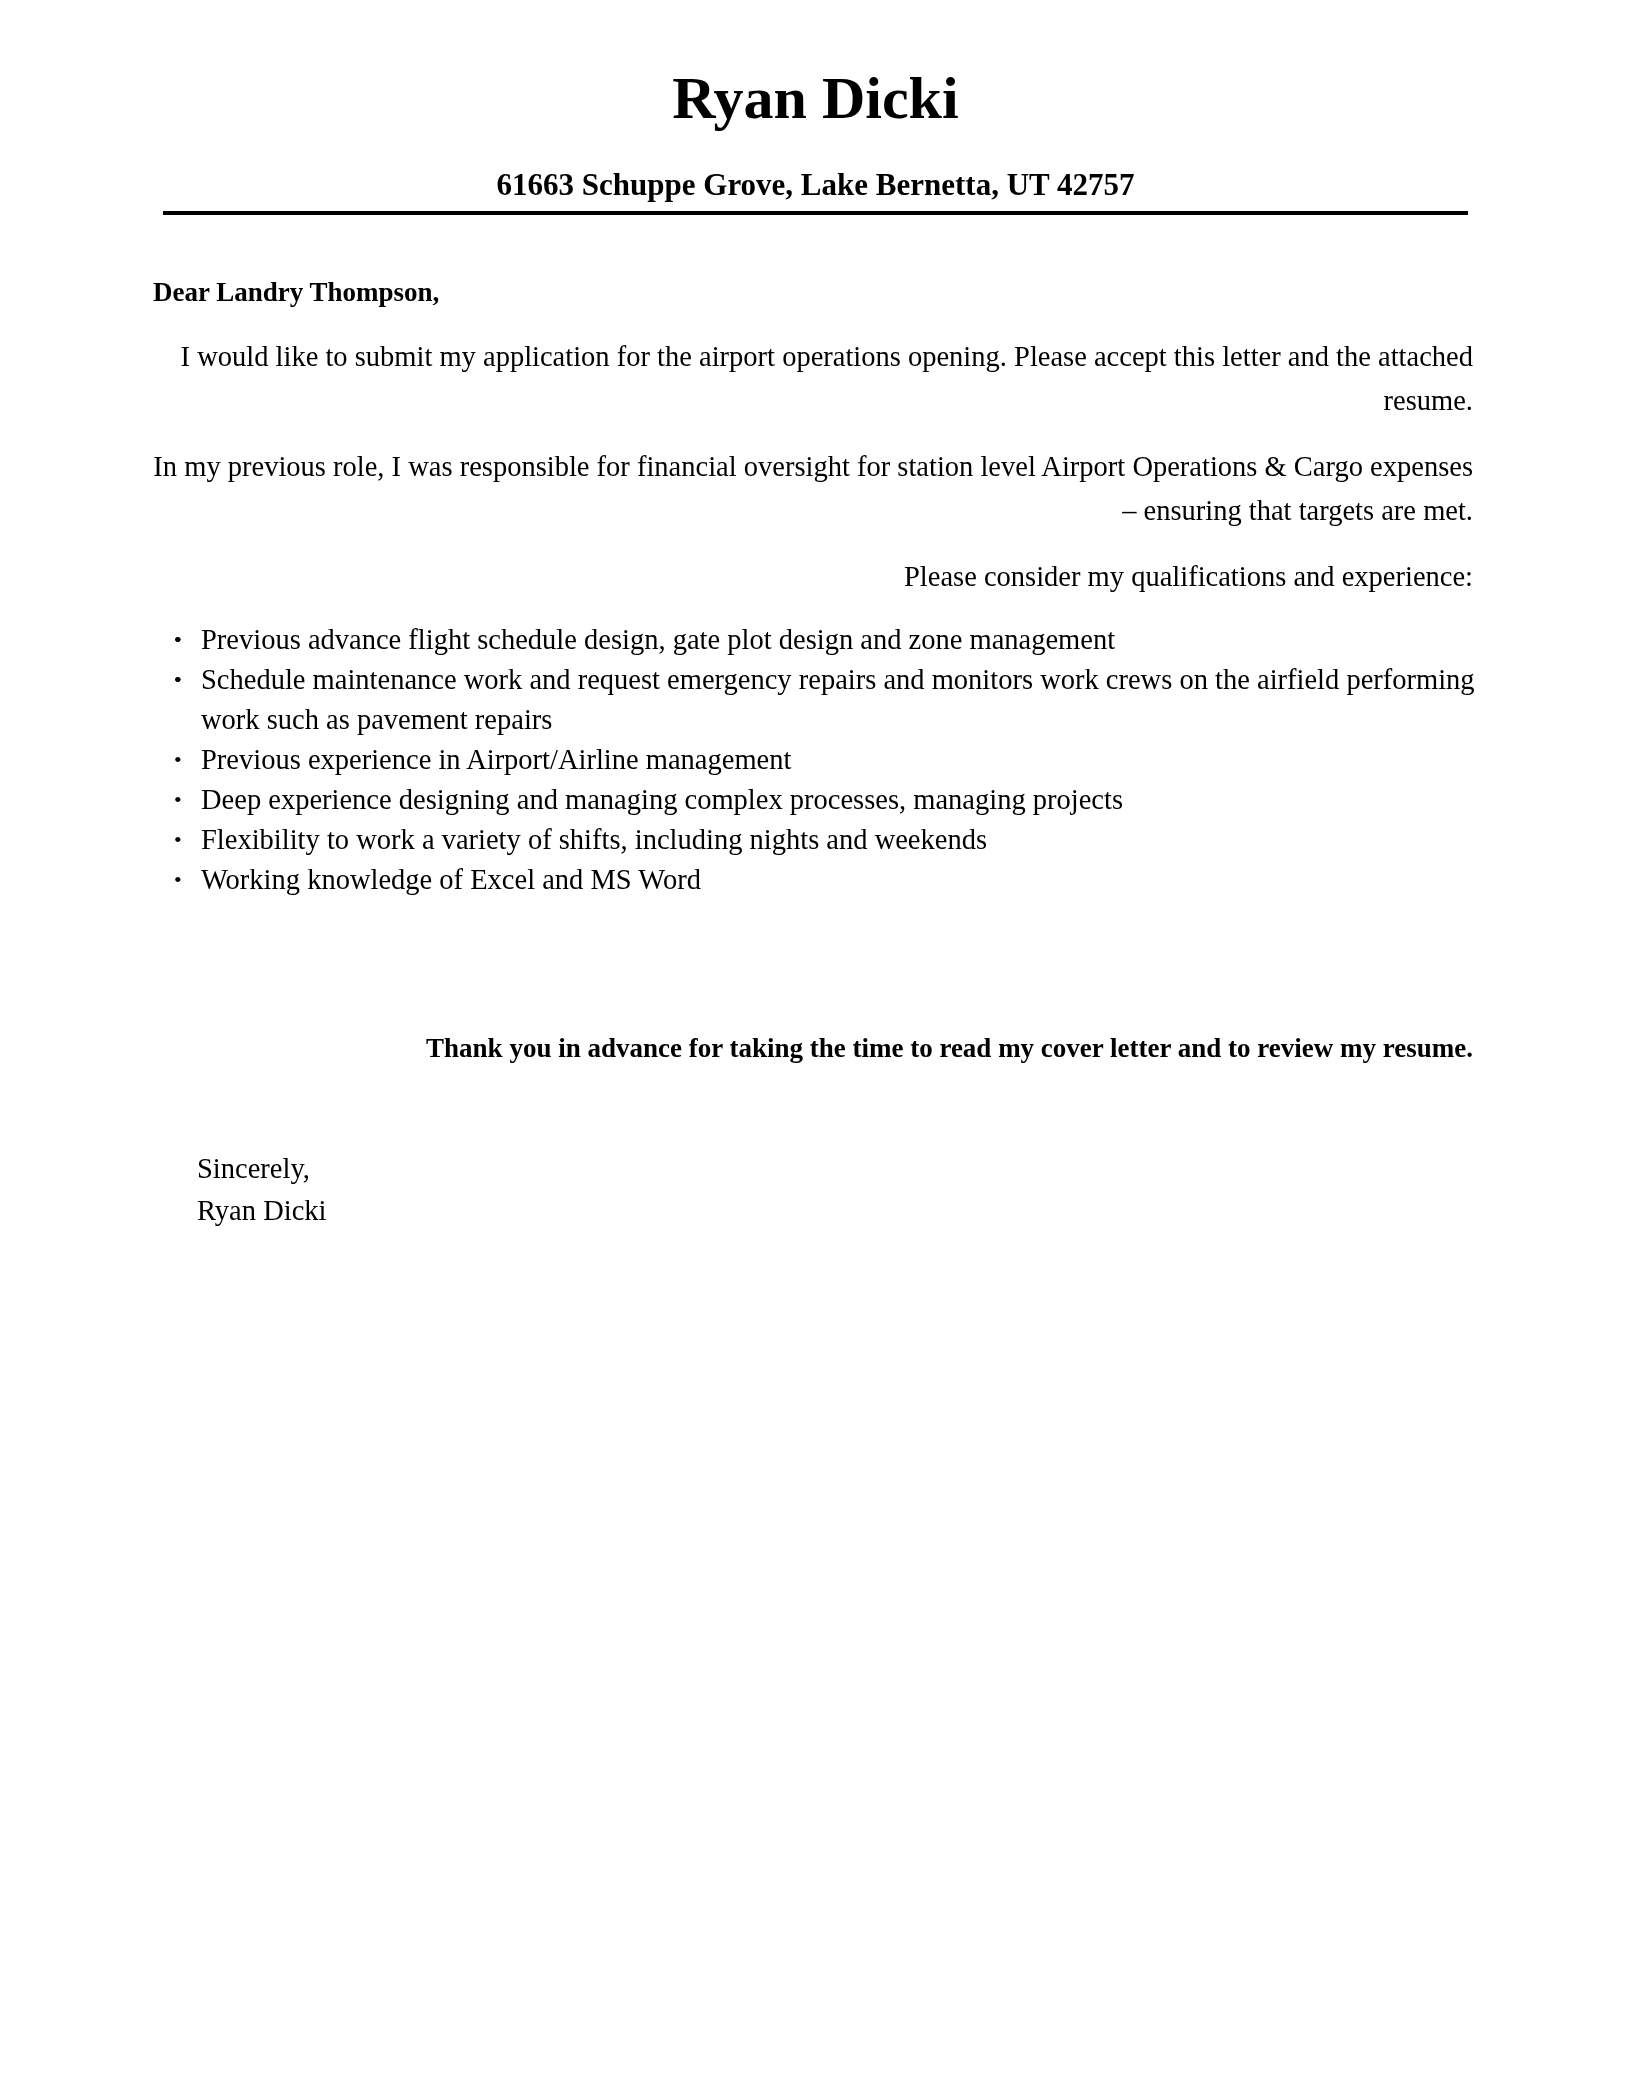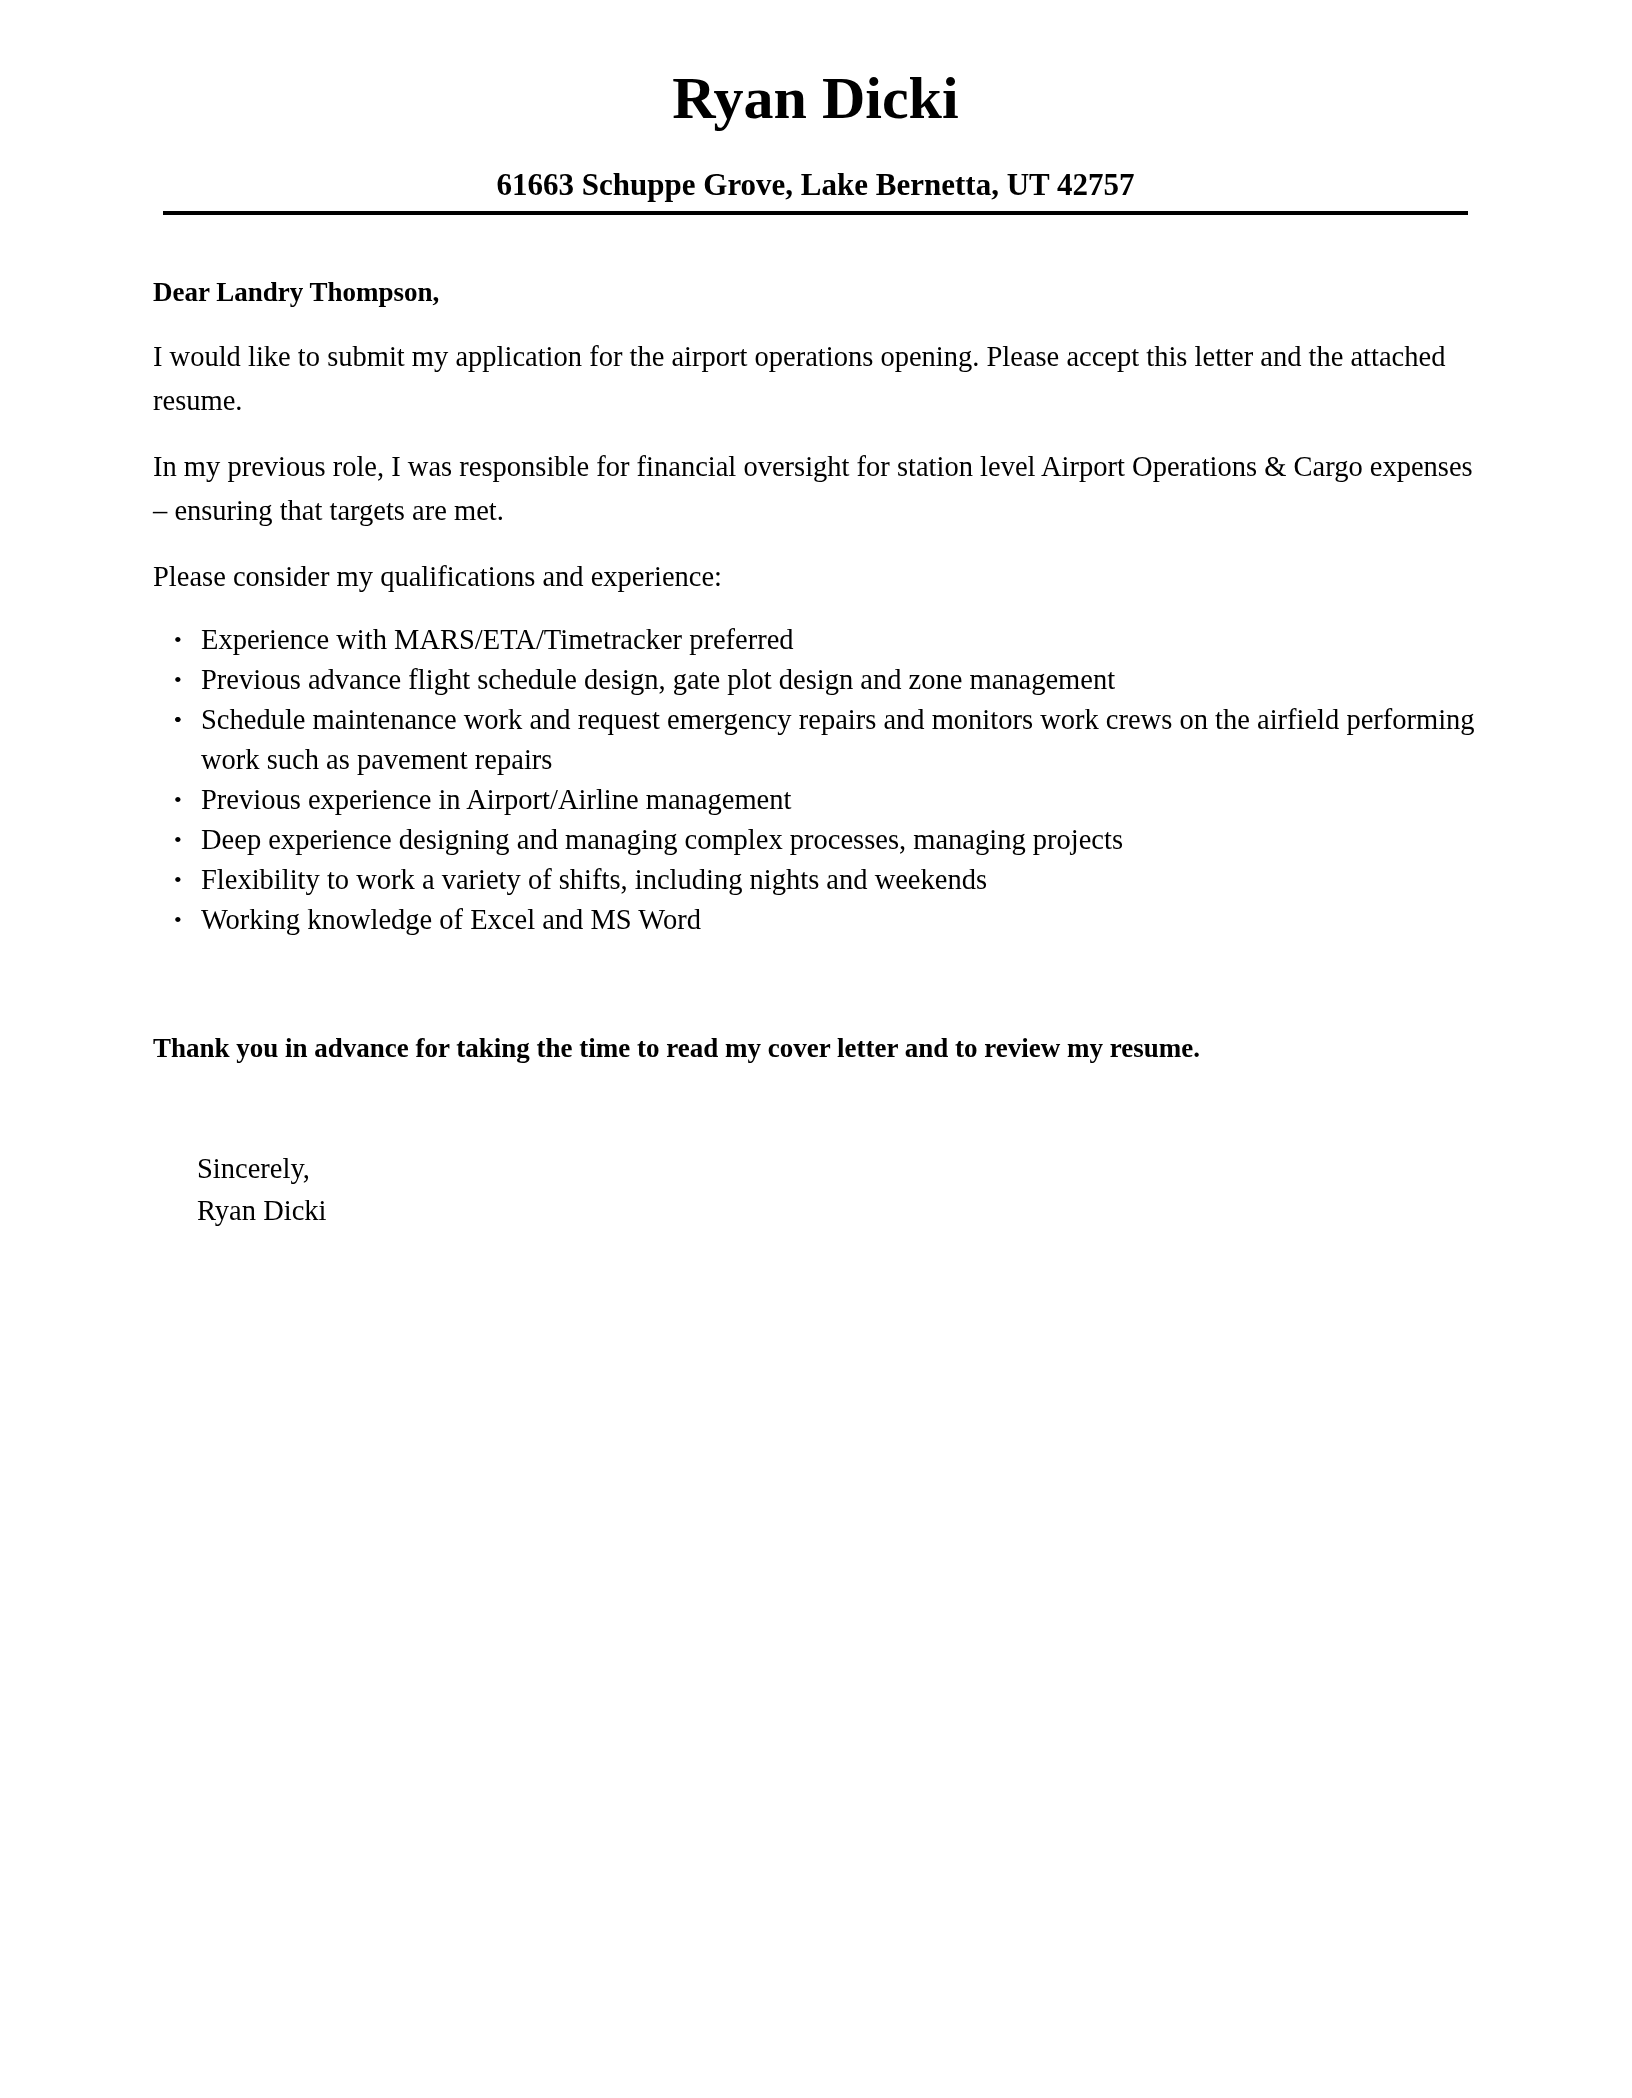--- a/index.html
+++ b/index.html
@@ -63,20 +63,21 @@
     .body-text {
       position: absolute;
       left: 153px;
       top: 270px;
       width: 1320px;
       font-size: 28.5px;
       line-height: 44px;
     }
     .body-text p {
       margin: 0;
+      text-align: right;
     }
     .salutation {
       position: absolute;
       top: 0;
       left: 0;
       font-weight: bold;
       font-size: 27px;
       line-height: 44px;
     }
     .para1 { position: absolute; top: 65px; left: 0; width: 1320px; }
@@ -132,21 +133,20 @@
   <div class="body-text">
     <p class="salutation">Dear Landry Thompson,</p>
 
     <p class="para1">I would like to submit my application for the airport operations opening. Please accept this letter and the attached resume.</p>
     <p class="para2">In my previous role, I was responsible for financial oversight for station level Airport Operations &amp; Cargo expenses – ensuring that targets are met.</p>
     <p class="para3">Please consider my qualifications and experience:</p>
 
     <ul class="qual-list">
       <li>
         <span class="bullet">•</span>
-        <span>Experience with MARS/ETA/Timetracker preferred</span>
       </li>
       <li>
         <span class="bullet">•</span>
         <span>Previous advance flight schedule design, gate plot design and zone management</span>
       </li>
       <li>
         <span class="bullet">•</span>
       </li>
       <li>
         <span class="bullet">•</span>

